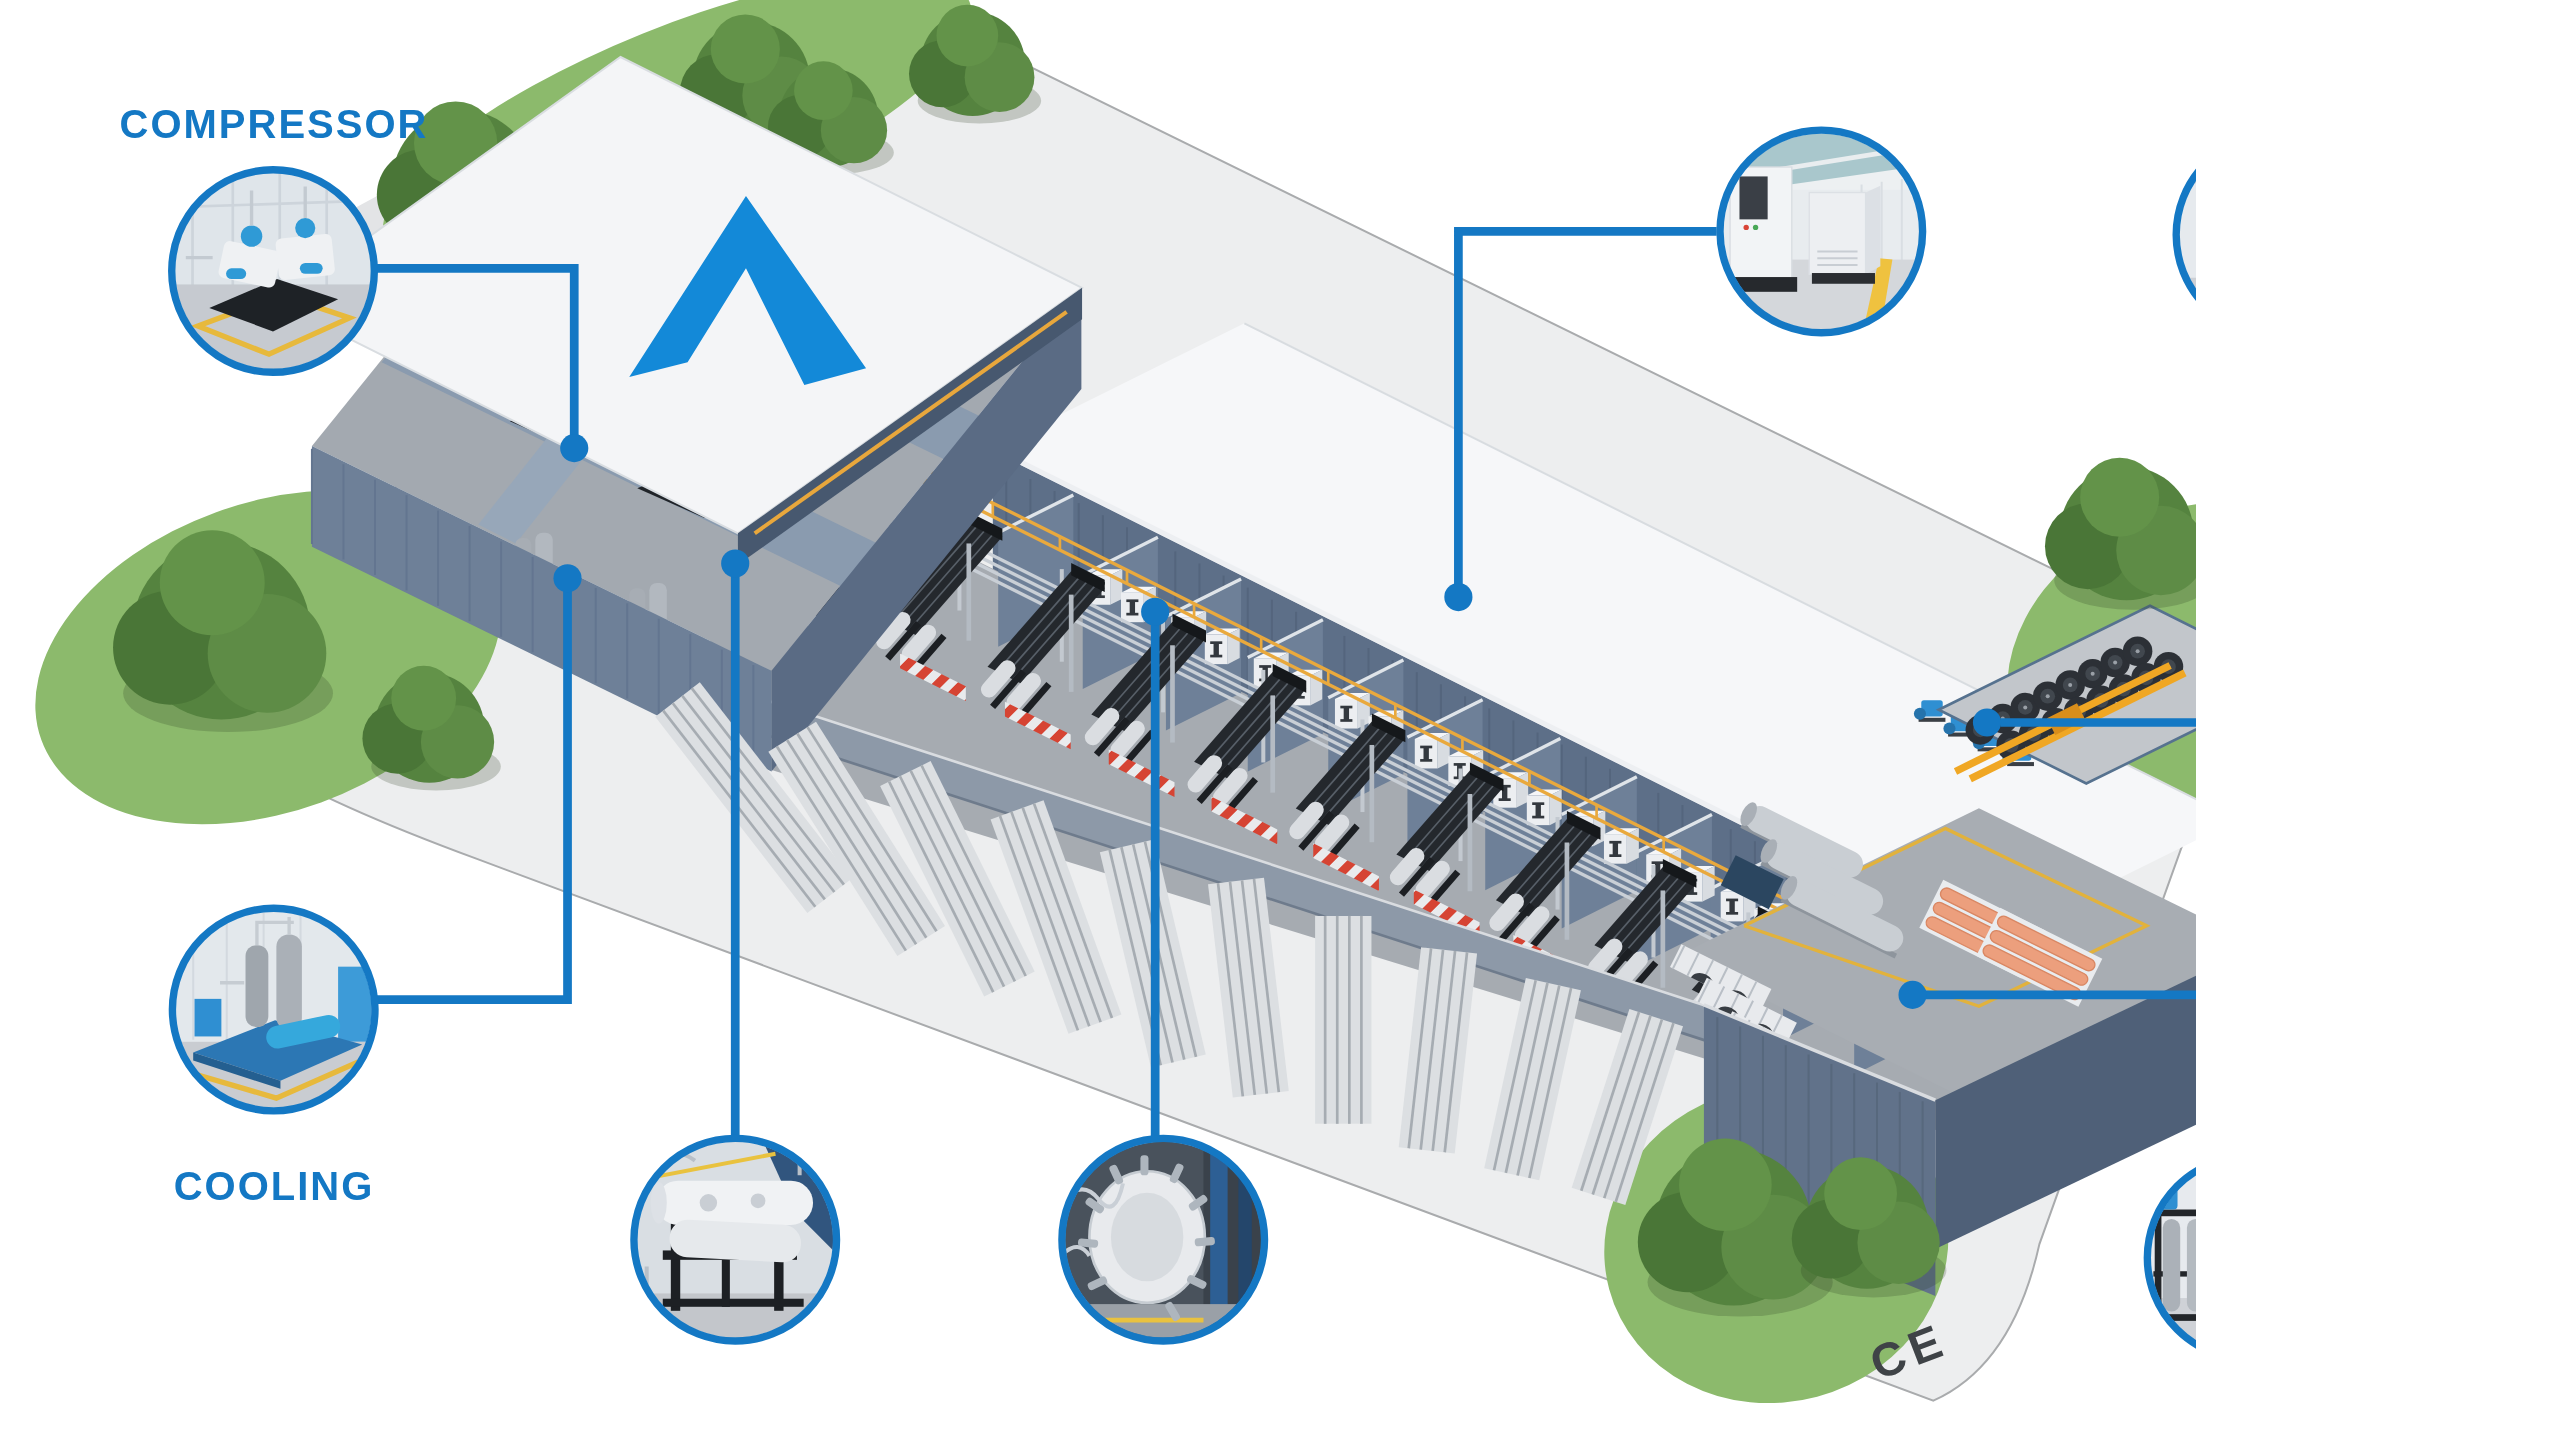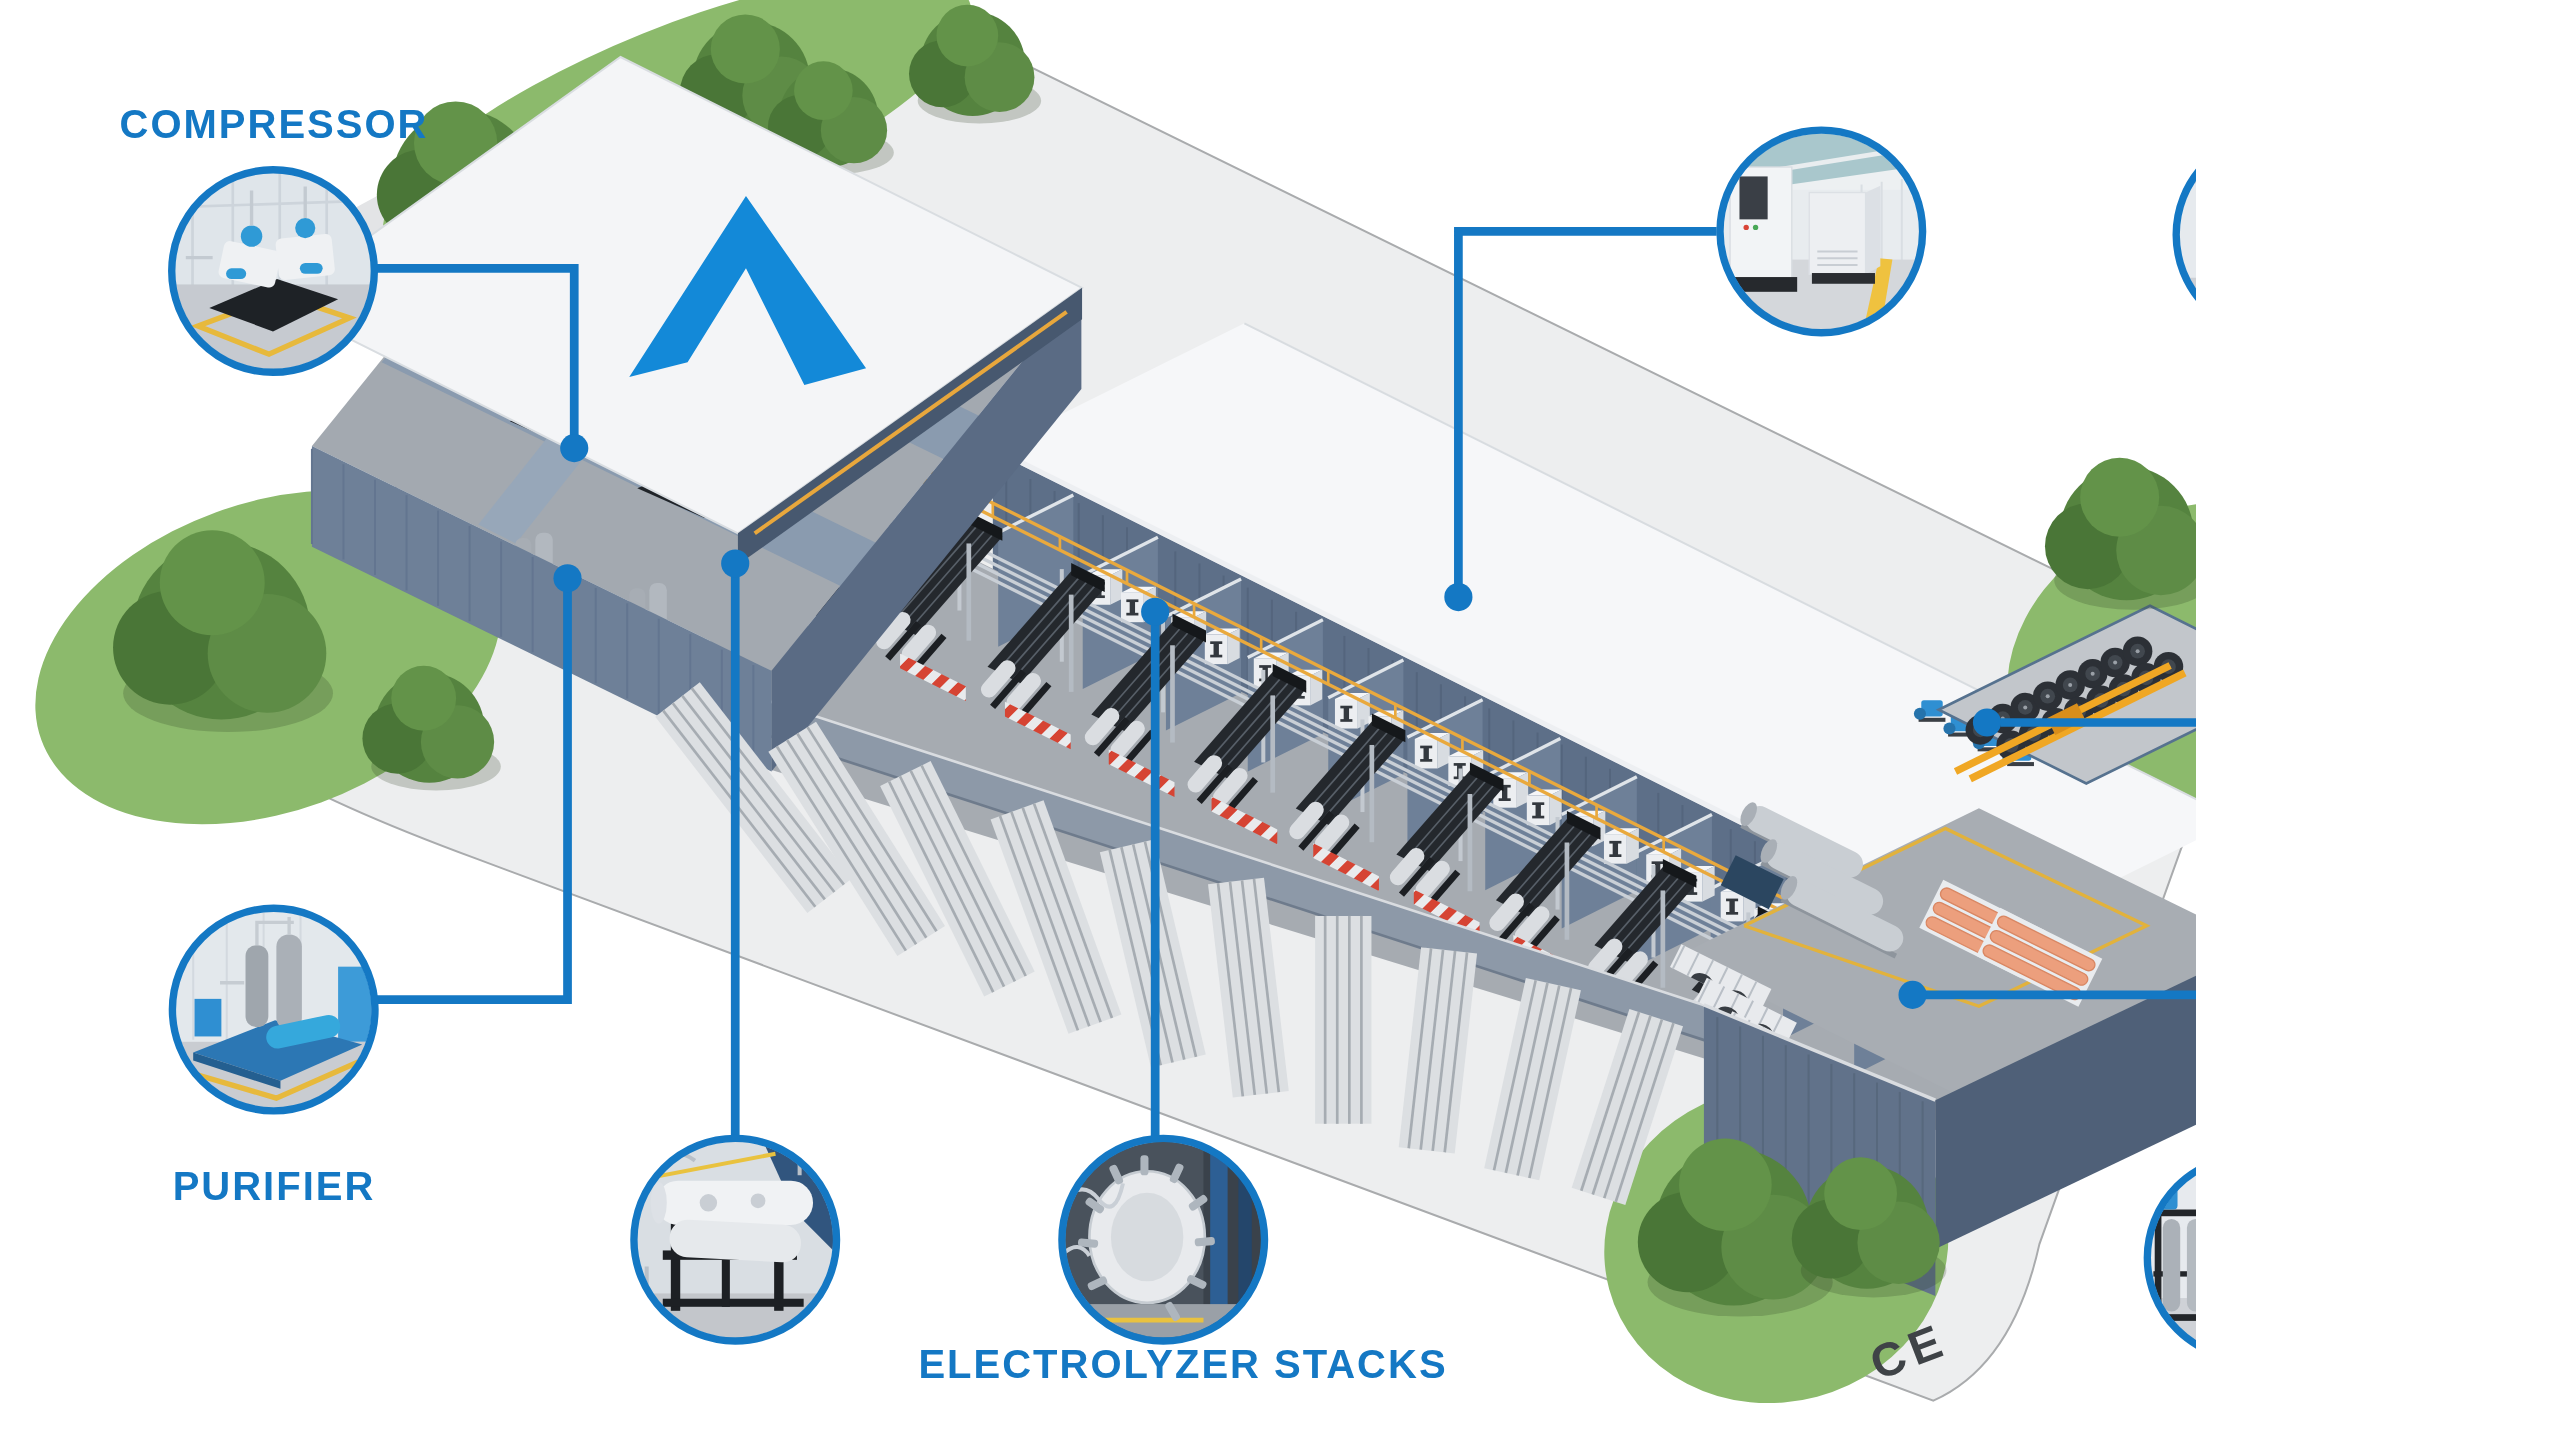--- a/index.html
+++ b/index.html
@@ -1240,18 +1240,17 @@
         <rect x="34" y="36" width="118" height="26" rx="13" fill="#E08A66"></rect>
         <line x1="44" y1="-70" x2="44" y2="66" stroke="#F2F4F6" stroke-width="5"></line>
         <line x1="120" y1="-70" x2="120" y2="66" stroke="#F2F4F6" stroke-width="5"></line>
       </g>
     </g>
     <circle r="151" fill="none" stroke="#1478C4" stroke-width="11"></circle>
   </g>
 </svg>
 
 <div class="callout-label" style="left:274px;top:124px">COMPRESSOR</div>
-<div class="callout-label" style="left:274px;top:1186px">PURIFIER</div>
-<div class="callout-label" style="left:1183px;top:1364px">ELECTROLYZER STACKS</div>
+<div class="callout-label" style="left:274px;top:1186px">COOLING</div>
 <div class="ce-mark" style="left:1909px;top:1351px">CE</div>
 
 </div>
 
 
 </body></html>

